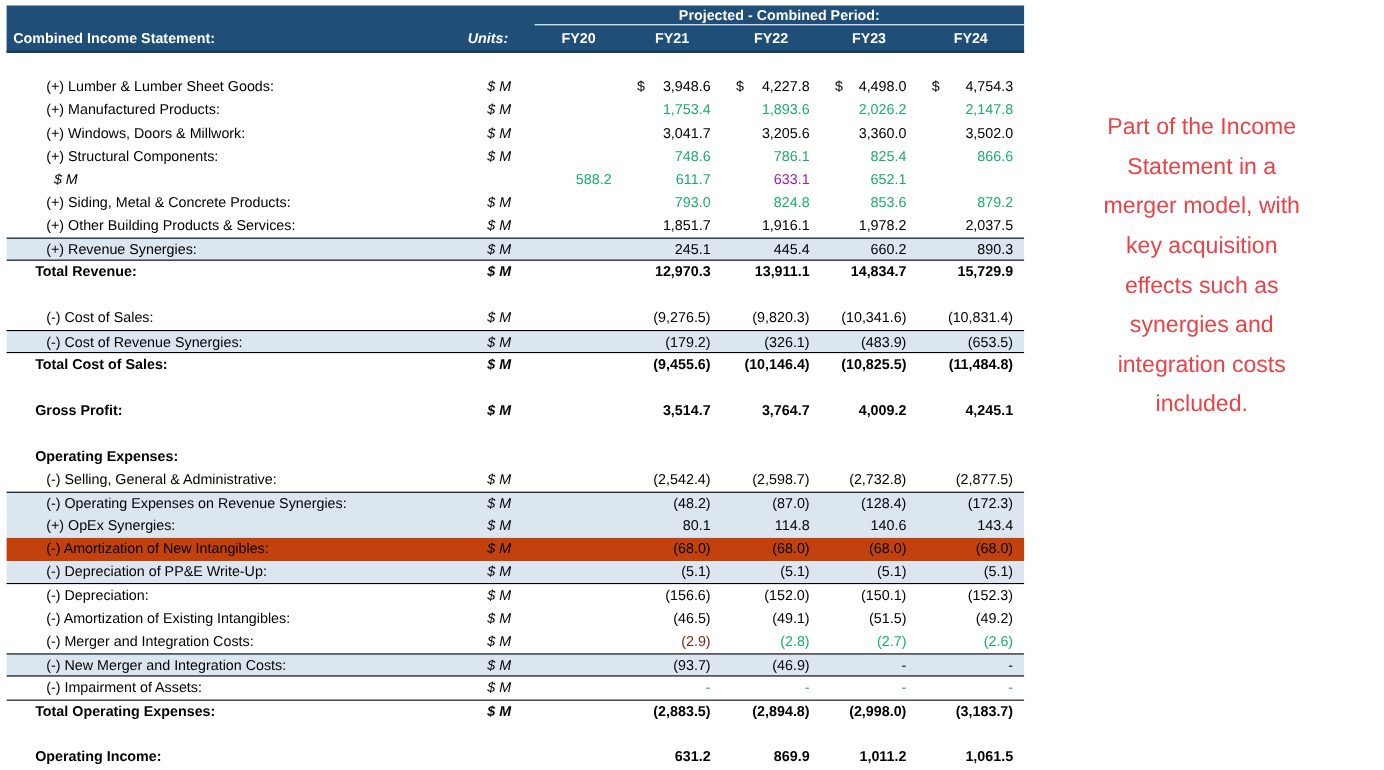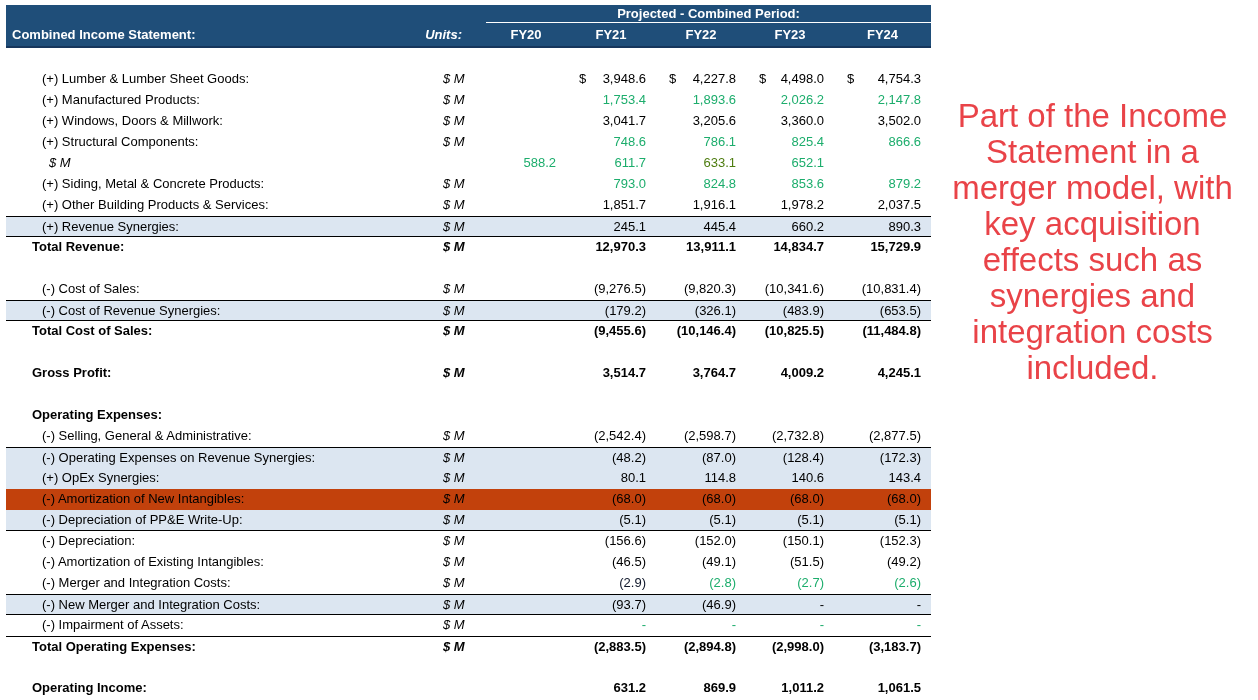--- a/index.html
+++ b/index.html
@@ -67,21 +67,21 @@
   }
   .c-num .dollar { margin-right: auto; }
   .row.green .c-num { color: #1CAD6C; }
   
   .annotation {
     position: absolute;
     left: 935px; top: 98px;
     width: 315px;
     text-align: center;
     color: #E94348;
-    font-size: 33px;
+    font-size: 21px;
     line-height: 36px;
     white-space: pre-line;
   }
 </style>
 </head>
 <body>
 
 <div class="sheet">
   <div class="hdr" style="background: rgb(31, 78, 121); border-bottom-color: rgb(22, 54, 92);">
     <div class="hdr-row1">
@@ -201,21 +201,21 @@
         <div class="c-units">$ M</div>
         <div class="c-num" style="color: rgb(28, 173, 108);">
           <span></span>
         </div>
         <div class="c-num" style="color: rgb(28, 173, 108);">
           <span>588.2</span>
         </div>
         <div class="c-num" style="color: rgb(28, 173, 108);">
           <span>611.7</span>
         </div>
-        <div class="c-num" style="color: #4d7c0f; justify-content: flex-end;">
+        <div class="c-num" style="color: #a21caf; justify-content: flex-end;">
           <span>633.1</span>
         </div>
         <div class="c-num" style="color: rgb(28, 173, 108);">
           <span>652.1</span>
         </div>
       </div>
       <div class="row green">
         <div class="c-label item">(+) Siding, Metal &amp; Concrete Products:</div>
         <div class="c-units">$ M</div>
         <div class="c-num" style="color: rgb(28, 173, 108);">
@@ -575,21 +575,21 @@
         <div class="c-num">
           <span>(49.2)</span>
         </div>
       </div>
       <div class="row green">
         <div class="c-label item">(-) Merger and Integration Costs:</div>
         <div class="c-units">$ M</div>
         <div class="c-num" style="color: rgb(28, 173, 108);">
           <span></span>
         </div>
-        <div class="c-num" style="color: #0f172a; text-align: center;">
+        <div class="c-num" style="color: #7f1d1d; text-align: center;">
           <span>(2.9)</span>
         </div>
         <div class="c-num" style="color: rgb(28, 173, 108);">
           <span>(2.8)</span>
         </div>
         <div class="c-num" style="color: rgb(28, 173, 108);">
           <span>(2.7)</span>
         </div>
         <div class="c-num" style="color: rgb(28, 173, 108);">
           <span>(2.6)</span>

